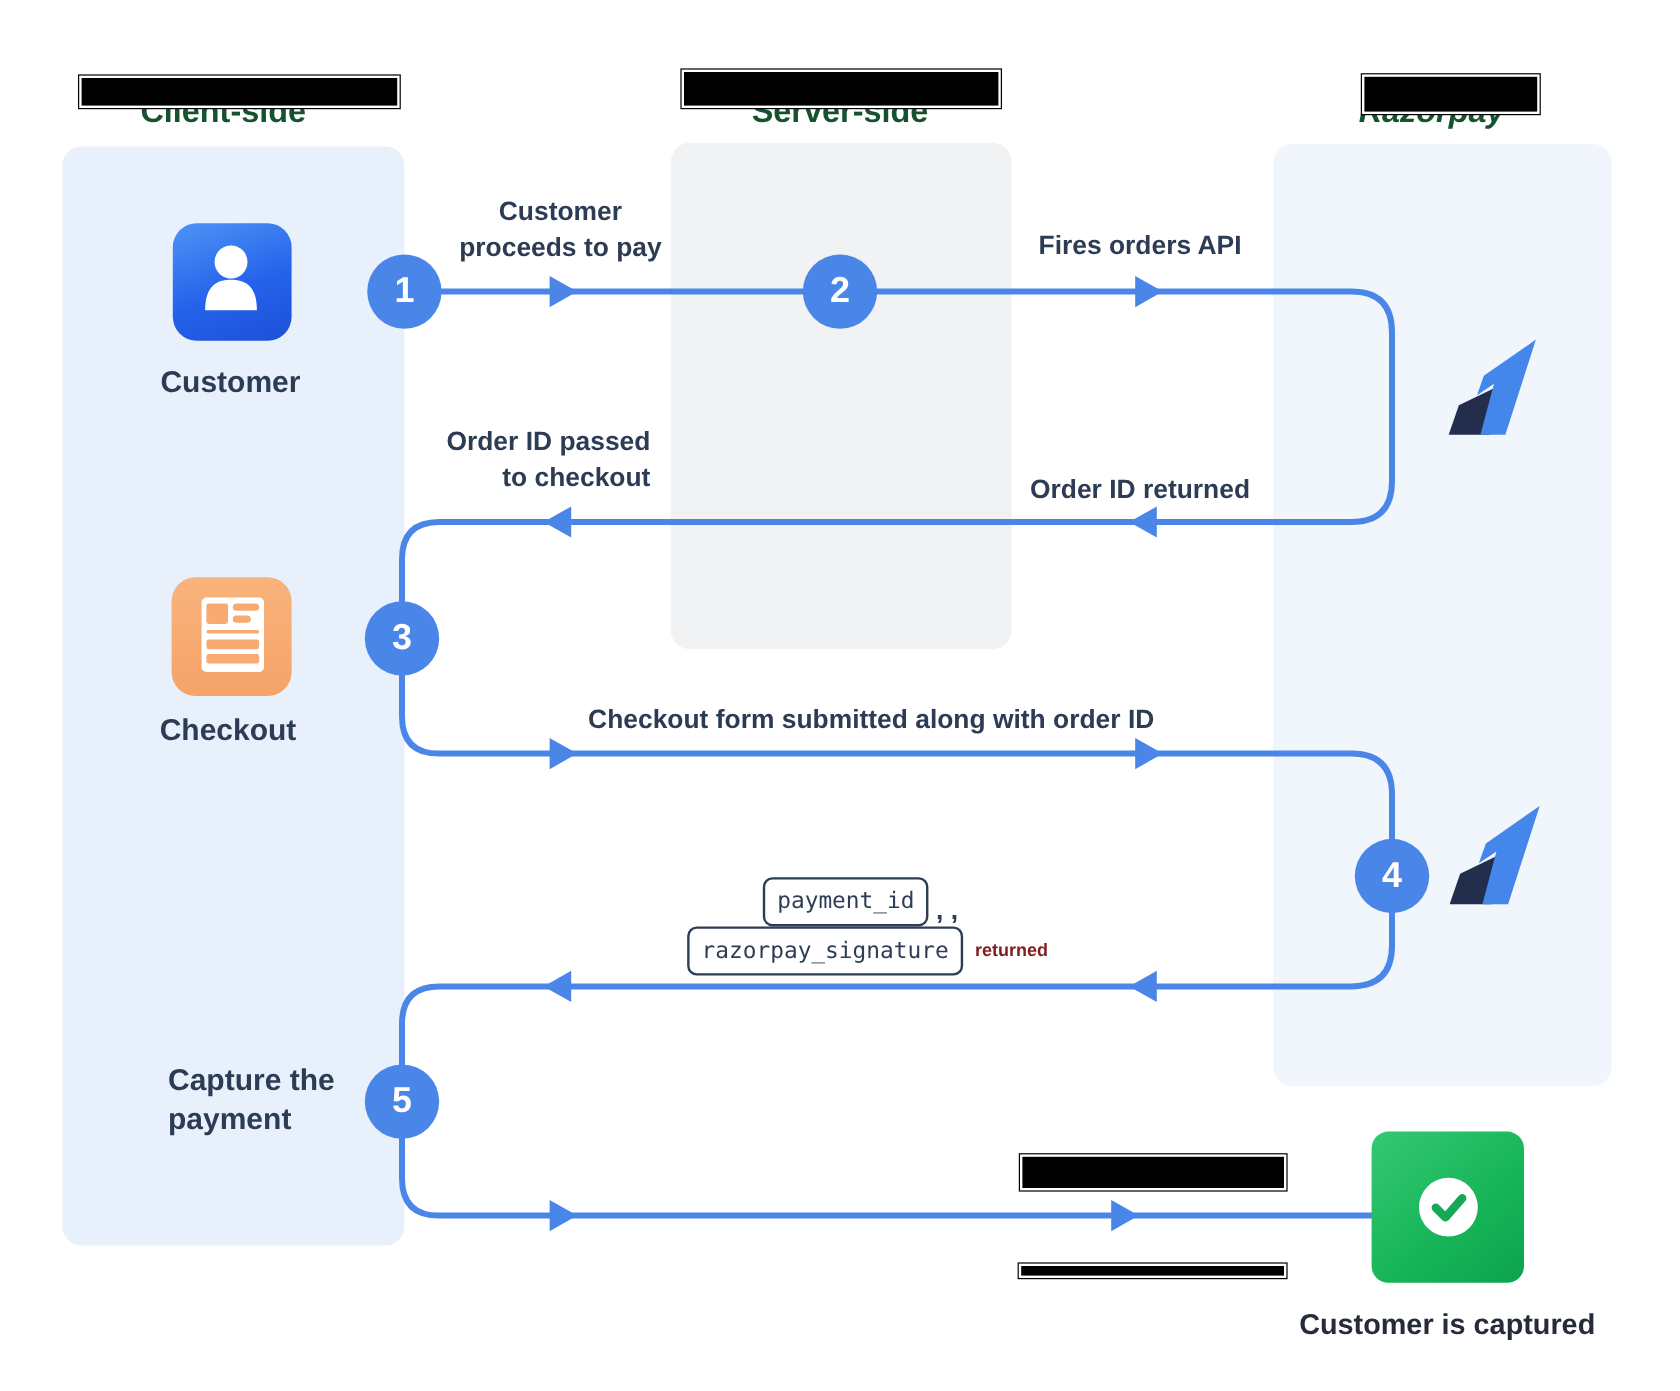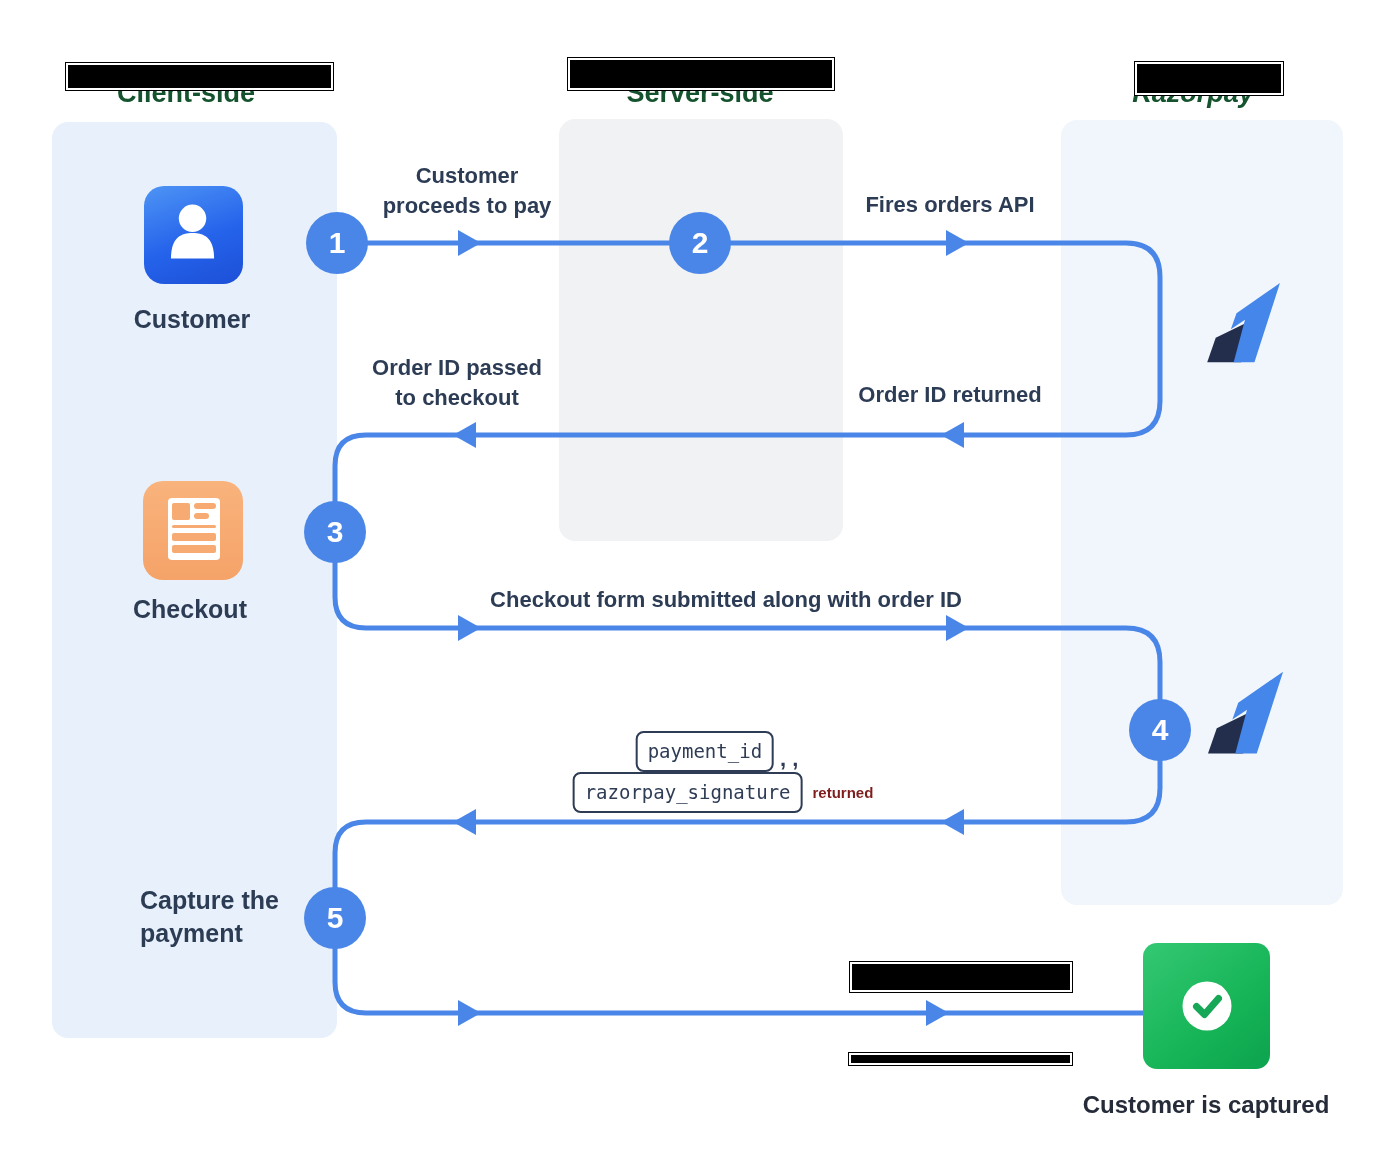--- a/index.html
+++ b/index.html
@@ -142,25 +142,25 @@
       </svg>
     </div>
   </div>
   <div class="captured-label">Customer is captured</div>
 
   <div class="flabel" style="left:467px;top:161px;">
     <div>Customer</div>
     <div>proceeds to pay</div>
   </div>
   <div class="flabel" style="left:950px;top:190px;">Fires orders API</div>
-  <div class="flabel" style="left:457px;top:353px;">
+  <div class="flabel" style="left:457px;top:353px;text-align:right;">
     <div>Order ID passed</div>
     <div>to checkout</div>
   </div>
-  <div class="flabel" style="left:950px;top:380px;text-align:right;">Order ID returned</div>
+  <div class="flabel" style="left:950px;top:393px;text-align:right;">Order ID returned</div>
   <div class="flabel" style="left:726px;top:585px;">Checkout form submitted along with order ID</div>
 
   <div class="code-row" style="left:717px;top:731px;">
     <span class="code-box">payment_id</span>
     <span class="code-comma">,</span>
     <span class="code-comma">,</span>
   </div>
   <div class="code-row" style="left:723px;top:772px;">
     <span class="code-box">razorpay_signature</span>
     <span class="code-suffix">returned</span>

